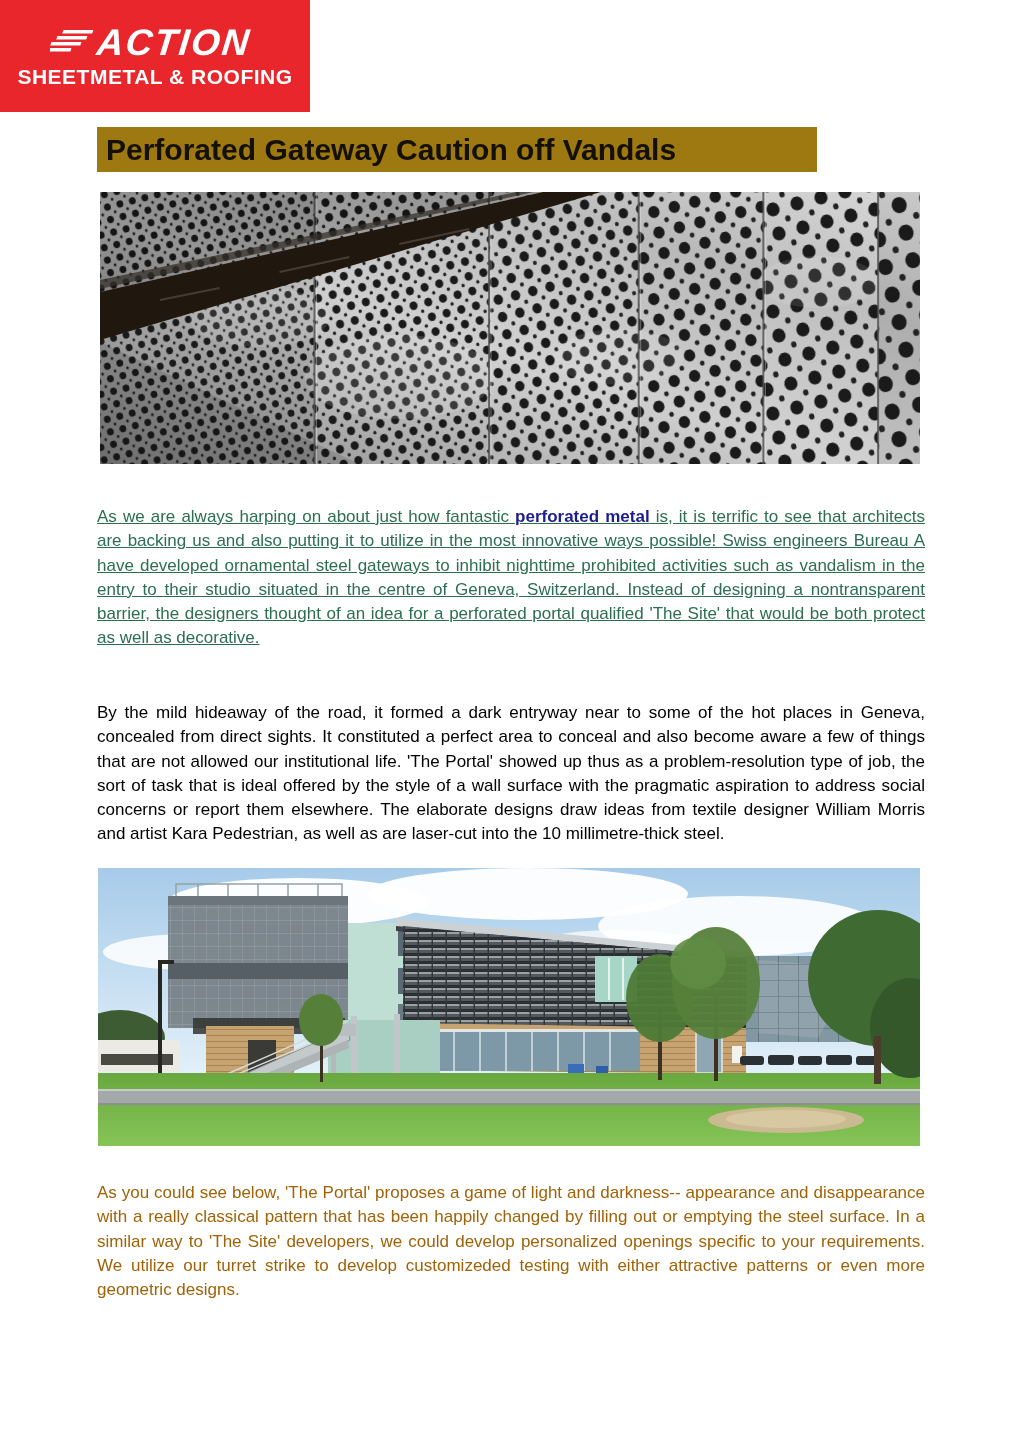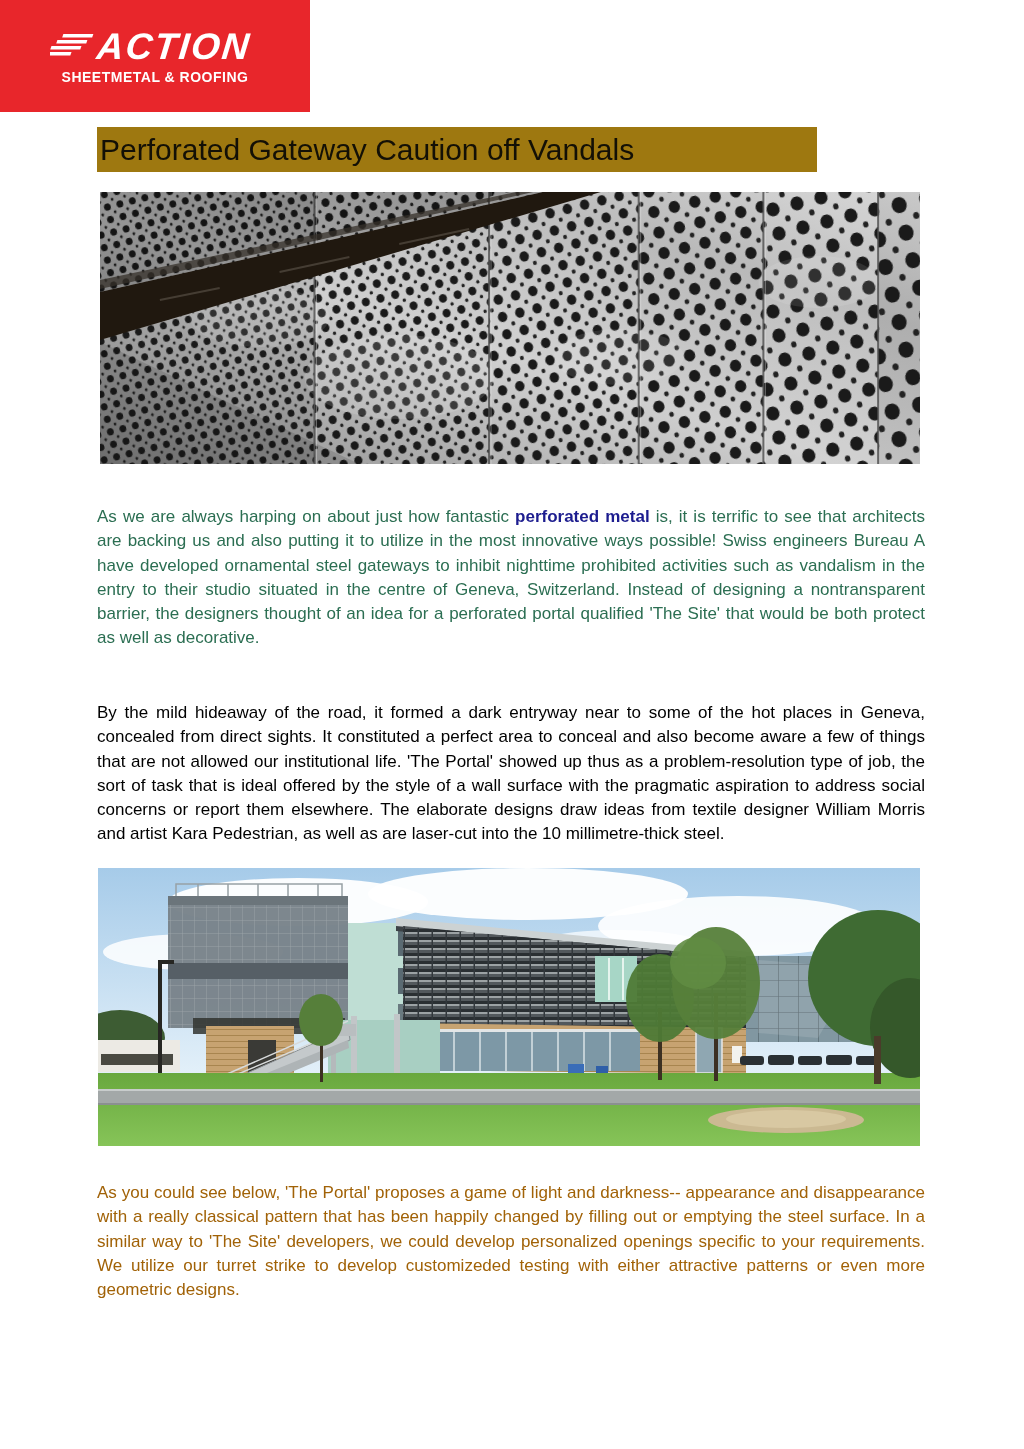--- a/index.html
+++ b/index.html
@@ -4,34 +4,34 @@
 <style>
   html,body{margin:0;padding:0;}
   body{width:1024px;height:1449px;background:#ffffff;font-family:"Liberation Sans",sans-serif;position:relative;overflow:hidden;}
   .page{position:absolute;inset:0;background:#ffffff;}
 
   
   .logo{position:absolute;left:0;top:0;width:310px;height:112px;background:#e8262b;color:#fff;
         display:flex;flex-direction:column;align-items:center;justify-content:center;}
   .logo-row{display:flex;align-items:center;gap:1px;margin-left:-10px;}
   .logo-action{font-size:37px;font-weight:bold;font-style:italic;letter-spacing:2px;transform:skewX(-6deg);line-height:1;}
-  .logo-sub{font-size:14px;font-weight:bold;letter-spacing:0.5px;margin-top:4px;}
+  .logo-sub{font-size:21px;font-weight:bold;letter-spacing:0.5px;margin-top:4px;}
 
   
   .title-banner{position:absolute;left:97px;top:127px;width:720px;height:45px;background:#9e7810;}
-  .title-banner span{display:block;color:#131006;font-weight:normal;font-size:30px;line-height:45px;padding-left:3px;letter-spacing:0px;white-space:nowrap;}
+  .title-banner span{display:block;color:#131006;font-weight:bold;font-size:30px;line-height:45px;padding-left:9px;letter-spacing:0px;white-space:nowrap;}
 
   
   .img1{position:absolute;left:100px;top:192px;width:820px;height:272px;}
   .img2{position:absolute;left:98px;top:868px;width:822px;height:278px;}
   .img1 svg,.img2 svg{display:block;width:100%;height:100%;}
 
   
   .para{position:absolute;left:97px;width:828px;font-size:17px;line-height:24.3px;text-align:justify;}
-  .p1{top:488px;color:#2b6e52;}
+  .p1{top:488px;color:#2b6e52;text-decoration:underline;}
   .p2{top:684px;color:#000000;}
   .p3{top:1164px;color:#a16207;}
   .bold-link{font-weight:bold;color:#1d1d8f;}
 </style>
 </head>
 <body>
 
 <div class="page">
 
   <div class="logo">

